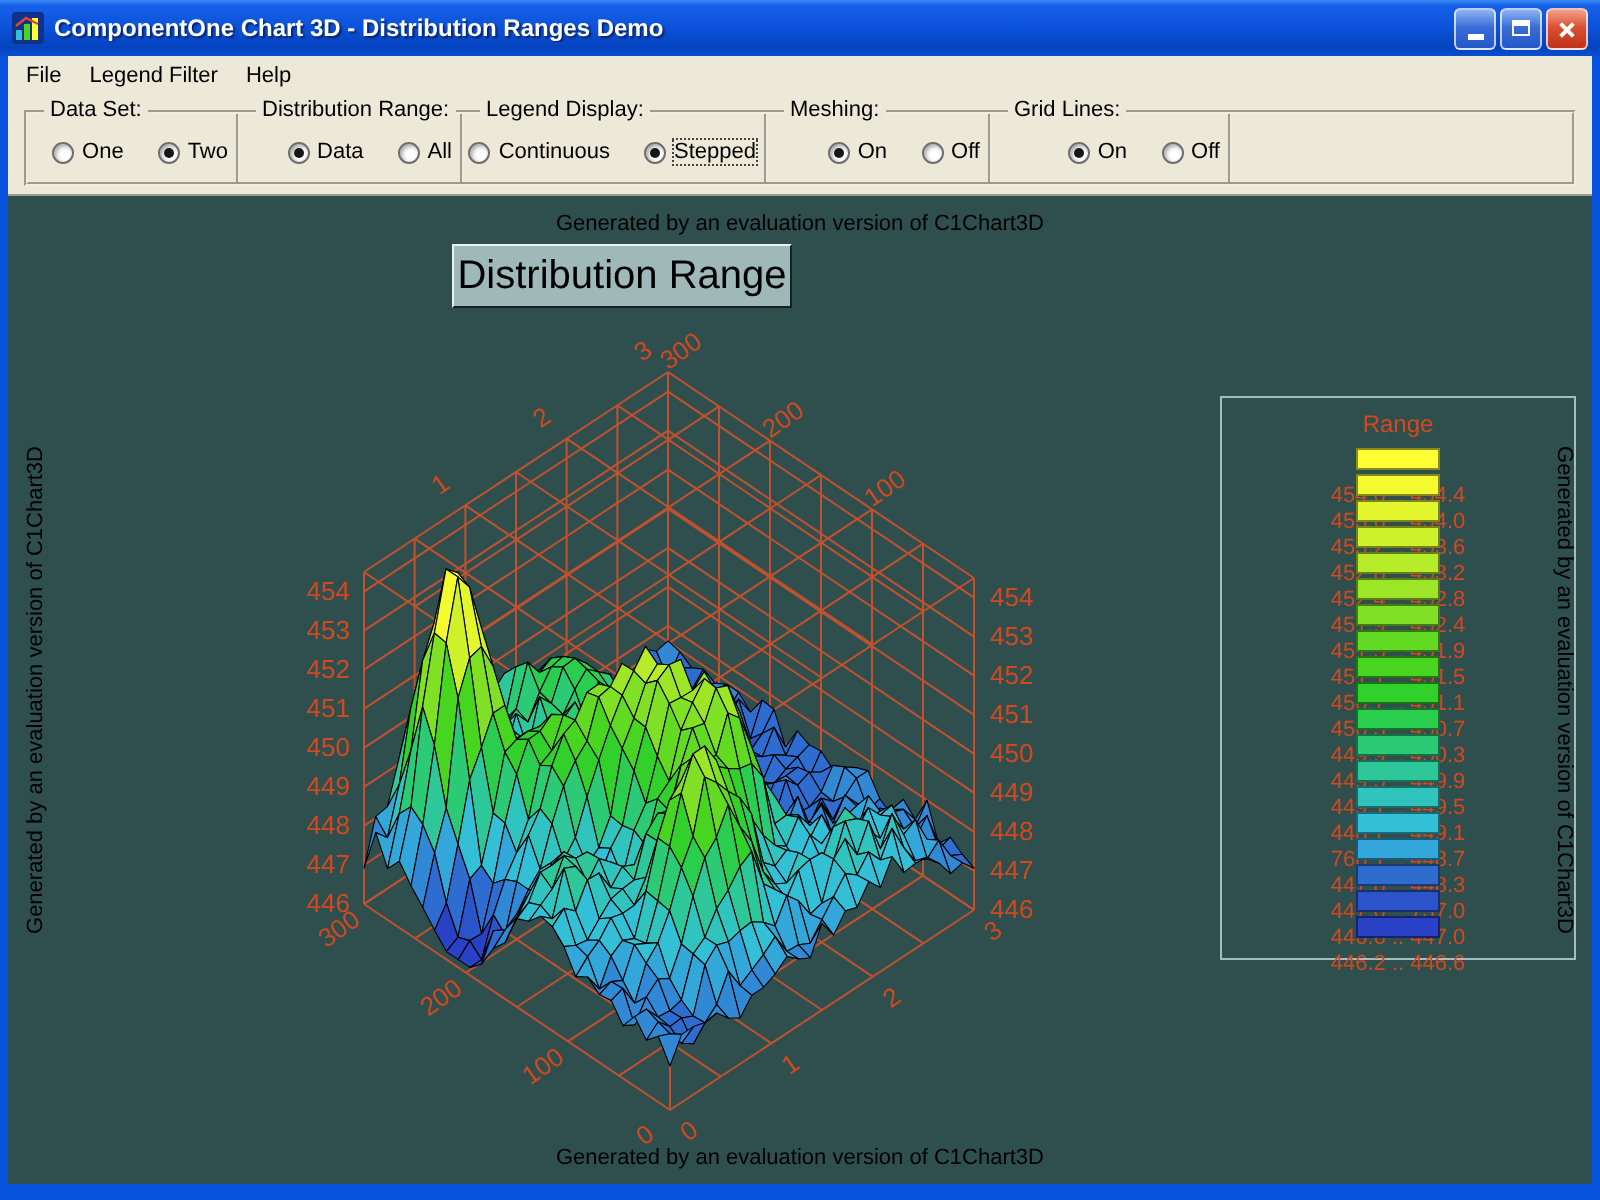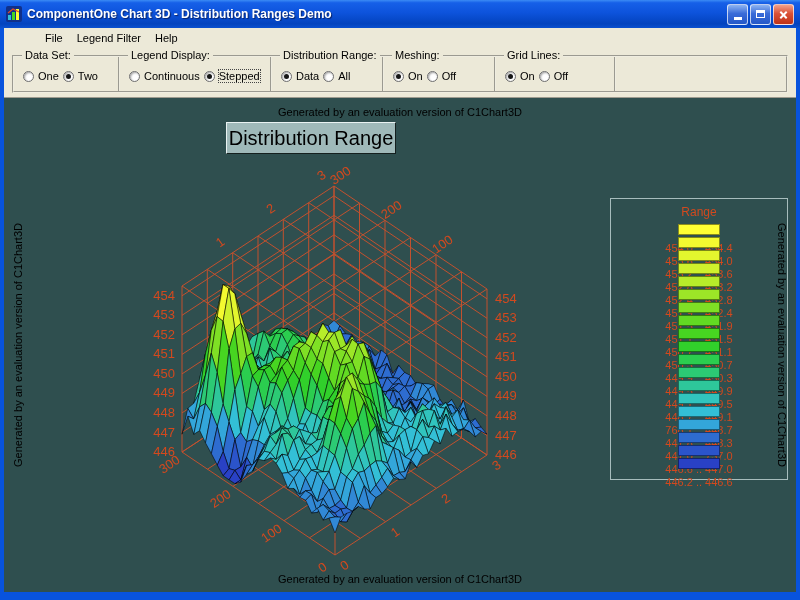--- a/index.html
+++ b/index.html
@@ -13,28 +13,28 @@
   .wbtn{width:21px;height:21px;border:1px solid rgba(255,255,255,.7);border-radius:3px;box-sizing:border-box;
     display:flex;align-items:center;justify-content:center;background:linear-gradient(to bottom,#8DB4F2,#3A6CD8 45%,#2458C8);}
   .wbtn.close{background:linear-gradient(to bottom,#F2A18A,#DA5136 45%,#BE3217);}
   .glyph-min{width:8px;height:3px;background:#fff;margin-top:9px;}
   .glyph-max{width:9px;height:8px;border:1px solid #fff;border-top-width:3px;box-sizing:border-box;}
   .glyph-x{position:relative;width:11px;height:11px;}
   .glyph-x::before,.glyph-x::after{content:"";position:absolute;left:1px;top:5px;width:9px;height:2px;background:#fff;}
   .glyph-x::before{transform:rotate(45deg);}
   .glyph-x::after{transform:rotate(-45deg);}
   .client{position:absolute;left:4px;right:4px;top:28px;bottom:8px;background:#ECE9D8;display:flex;flex-direction:column;}
-  .menubar{height:19px;display:flex;align-items:center;padding-left:2px;font-size:11px;color:#000;margin-left:32px;}
+  .menubar{height:19px;display:flex;align-items:center;padding-left:2px;font-size:11px;color:#000;}
   .menu-item{padding:2px 7px;cursor:default;}
   .toolbar{height:50px;position:relative;}
   .groupstrip{position:absolute;left:8px;right:8px;top:8px;bottom:4px;border:2px groove #EFEDE0;display:flex;}
   .group{position:relative;border-right:2px groove #EFEDE0;box-sizing:border-box;}
   .group.filler{border-right:none;flex:1;}
   .group-caption{position:absolute;top:-8px;left:8px;background:#ECE9D8;padding:0 3px;font-size:11px;white-space:nowrap;}
-  .group-row{display:flex;align-items:center;height:100%;padding:4px 4px 0 9px;gap:4px;box-sizing:border-box;}
+  .group-row{display:flex;align-items:center;height:100%;padding:4px 4px 0 9px;gap:17px;box-sizing:border-box;justify-content:flex-end;}
   .option{display:flex;align-items:center;gap:4px;font-size:11px;white-space:nowrap;}
   .radio{width:11px;height:11px;border-radius:50%;background:#fff;border:1px solid #6E6E6E;box-shadow:inset 1px 1px 2px rgba(0,0,0,.35);box-sizing:border-box;position:relative;flex:0 0 auto;}
   .radio.sel::after{content:"";position:absolute;left:2px;top:2px;width:5px;height:5px;border-radius:50%;background:#161616;}
   .opt-label.focus{outline:1px dotted #444;}
   .chartarea{flex:1;position:relative;border-top:1px solid #9D9A8E;overflow:hidden;}
   #plot{position:absolute;left:0;top:0;}
   .eval{position:absolute;font-size:11px;white-space:nowrap;}
   .eval.top{top:8px;left:0;right:0;text-align:center;}
   .eval.bottom{bottom:7px;left:0;right:0;text-align:center;}
   .eval.left{left:14px;top:50%;transform:translate(-50%,-50%) rotate(-90deg);}
@@ -89,43 +89,43 @@
               <div class="option">
                 <span class="radio"></span>
                 <span class="opt-label">One</span>
               </div>
               <div class="option">
                 <span class="radio sel"></span>
                 <span class="opt-label">Two</span>
               </div>
             </div>
           </div>
+          <div class="group" style="width: 112px;">
+            <span class="group-caption">Distribution Range:</span>
+            <div class="group-row">
+              <div class="option">
+                <span class="radio sel"></span>
+                <span class="opt-label">Data</span>
+              </div>
+              <div class="option">
+                <span class="radio"></span>
+                <span class="opt-label">All</span>
+              </div>
+            </div>
+          </div>
           <div class="group" style="width: 152px;">
             <span class="group-caption">Legend Display:</span>
             <div class="group-row">
               <div class="option">
                 <span class="radio"></span>
                 <span class="opt-label">Continuous</span>
               </div>
               <div class="option">
                 <span class="radio sel"></span>
                 <span class="opt-label focus">Stepped</span>
-              </div>
-            </div>
-          </div>
-          <div class="group" style="width: 112px;">
-            <span class="group-caption">Distribution Range:</span>
-            <div class="group-row">
-              <div class="option">
-                <span class="radio sel"></span>
-                <span class="opt-label">Data</span>
-              </div>
-              <div class="option">
-                <span class="radio"></span>
-                <span class="opt-label">All</span>
               </div>
             </div>
           </div>
           <div class="group" style="width: 112px;">
             <span class="group-caption">Meshing:</span>
             <div class="group-row">
               <div class="option">
                 <span class="radio sel"></span>
                 <span class="opt-label">On</span>
               </div>

